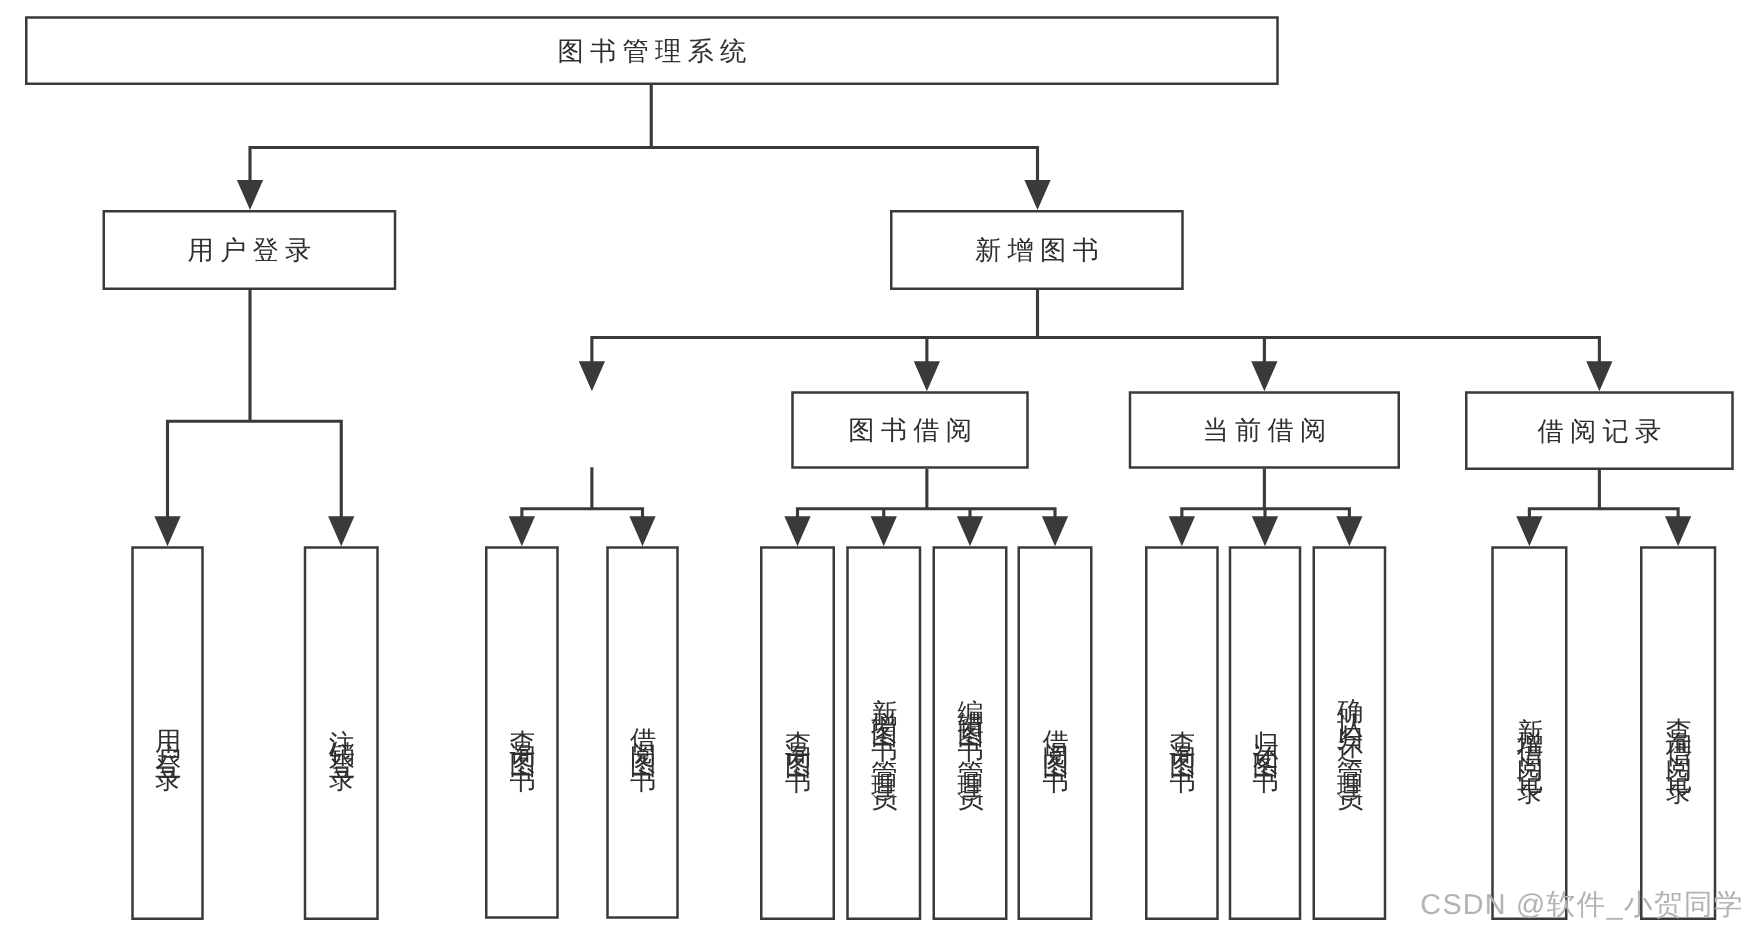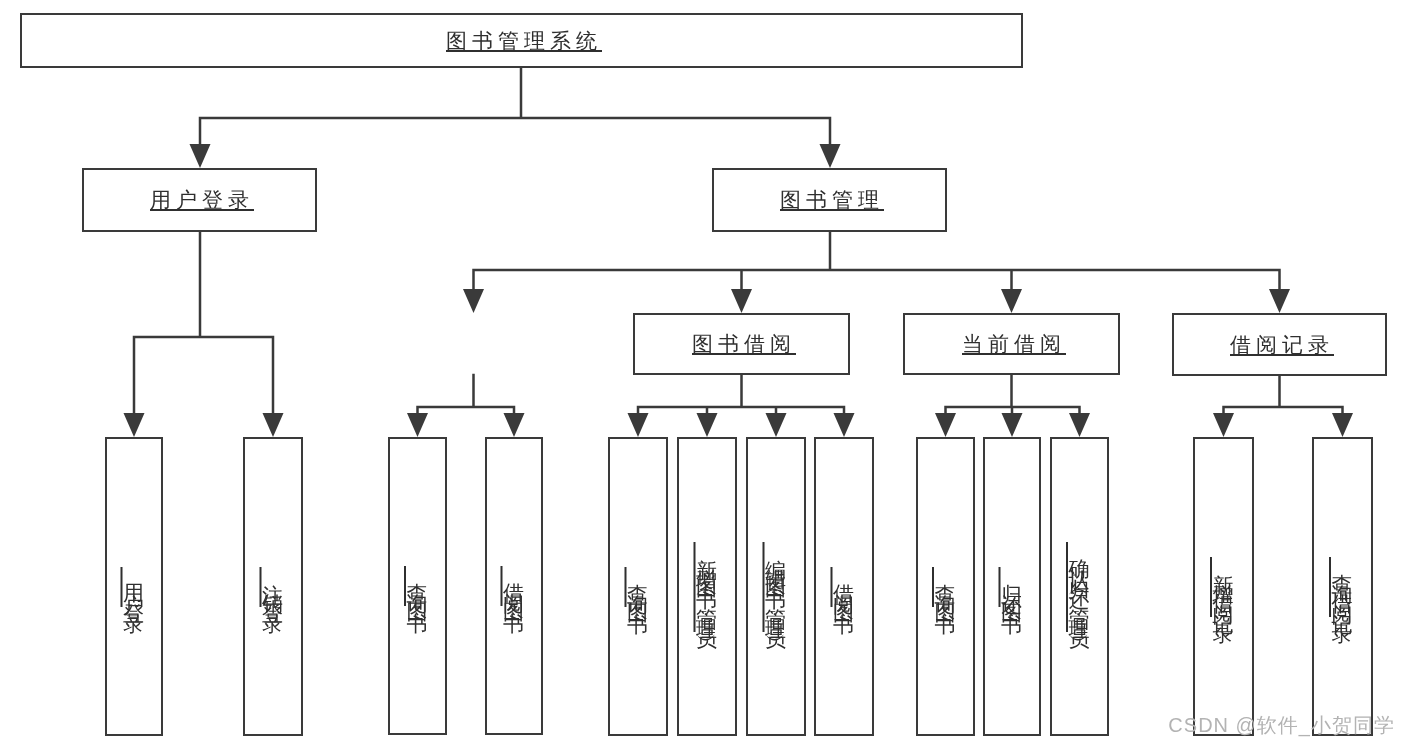--- a/index.html
+++ b/index.html
@@ -4,30 +4,30 @@
 <style>
   html,body{margin:0;padding:0;background:#ffffff;}
   .canvas{
     position:relative;width:1405px;height:747px;background:#ffffff;overflow:hidden;
     font-family:"Liberation Sans","DejaVu Sans",sans-serif;color:#2f2f2f;
   }
   .wires{position:absolute;left:0;top:0;width:1405px;height:747px;}
   .node{
     position:absolute;box-sizing:border-box;background:#ffffff;
     border:2.5px solid #3a3a3a;display:flex;align-items:center;justify-content:center;
-    font-size:21px;color:#2f2f2f;z-index:1;text-decoration:underline;
+    font-size:21px;color:#2f2f2f;z-index:1;
   }
   .node.h span{letter-spacing:5px;text-indent:5px;white-space:nowrap;}
   .node.v span{
     writing-mode:vertical-rl;text-orientation:mixed;
     letter-spacing:10px;line-height:1;white-space:nowrap;
   }
   .watermark{
     position:absolute;right:10px;bottom:8px;z-index:2;
-    font-size:20px;letter-spacing:1px;color:#b3b3b3;white-space:nowrap;
+    font-size:23px;letter-spacing:1px;color:#b3b3b3;white-space:nowrap;
   }
 </style>
 </head>
 <body>
 
 <div class="canvas">
 
   <svg class="wires" width="1405" height="747" viewBox="0 0 1405 747" xmlns="http://www.w3.org/2000/svg">
     <g stroke="#3a3a3a" stroke-width="2.5" fill="none" stroke-linecap="square">
       <path d="M521 68 V118 M200 118 H830 M200 118 V148 M830 118 V148"></path>
@@ -60,24 +60,24 @@
   </svg>
 
   <div class="node h" style="left:20px;top:13px;width:1003px;height:55px">
     <span>图书管理系统</span>
   </div>
 
   <div class="node h" style="left:82px;top:168px;width:235px;height:64px">
     <span>用户登录</span>
   </div>
   <div class="node h" style="left:712px;top:168px;width:235px;height:64px">
-    <span>图书管理</span>
+    <span>新增图书</span>
   </div>
 
-  <div class="node h" style="left:633px;top:313px;width:217px;height:62px">
+  <div class="node h" style="left:633px;top:313px;width:190px;height:62px">
     <span>图书借阅</span>
   </div>
   <div class="node h" style="left:1172px;top:313px;width:215px;height:63px">
     <span>借阅记录</span>
   </div>
   <div class="node h" style="left:903px;top:313px;width:217px;height:62px">
     <span>当前借阅</span>
   </div>
 
   <div class="node v" style="left:105px;top:437px;width:58px;height:299px">

